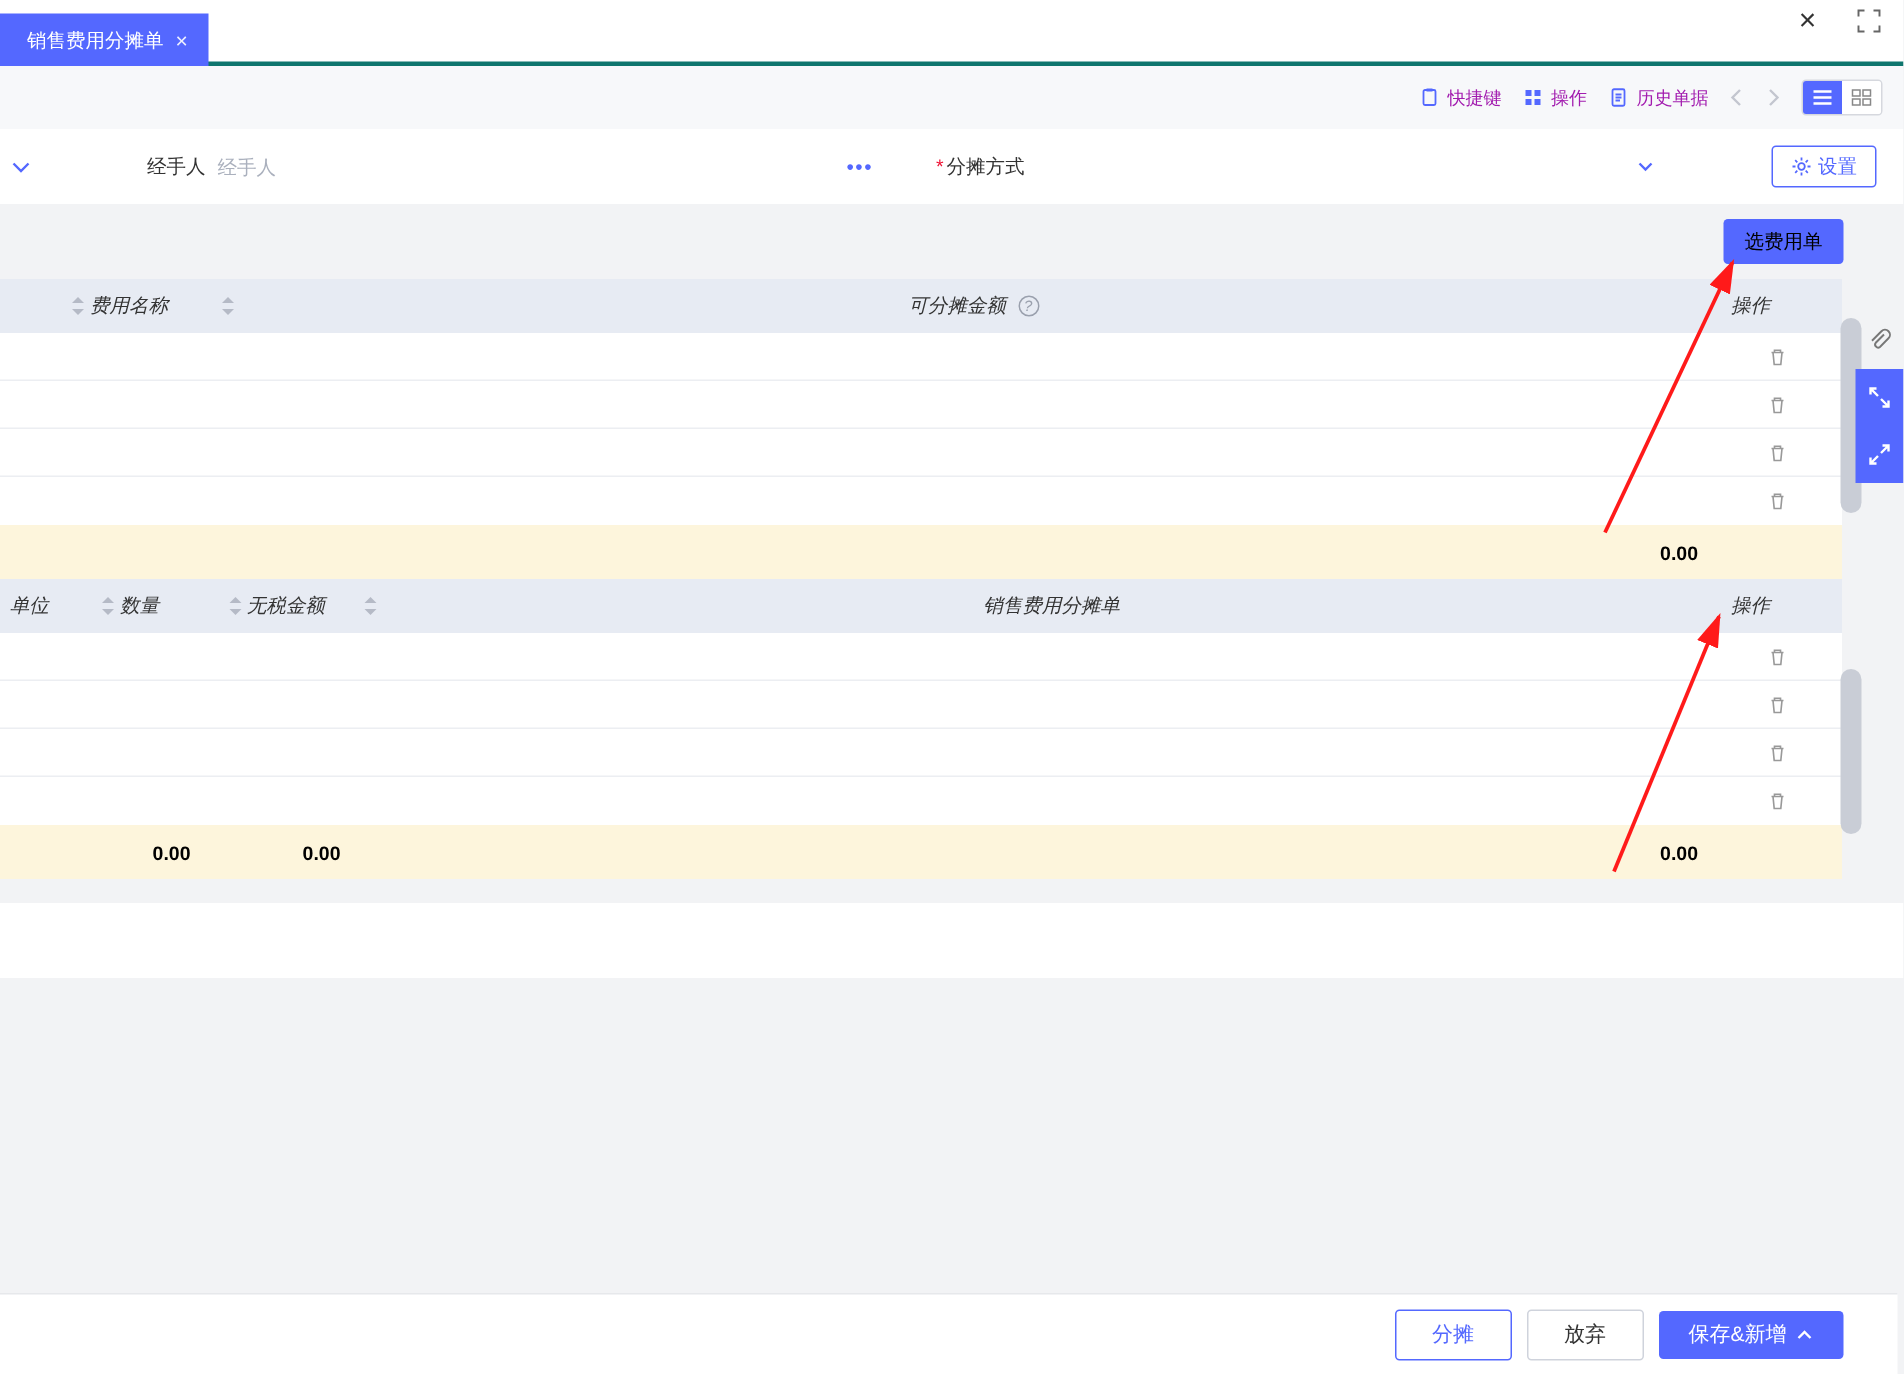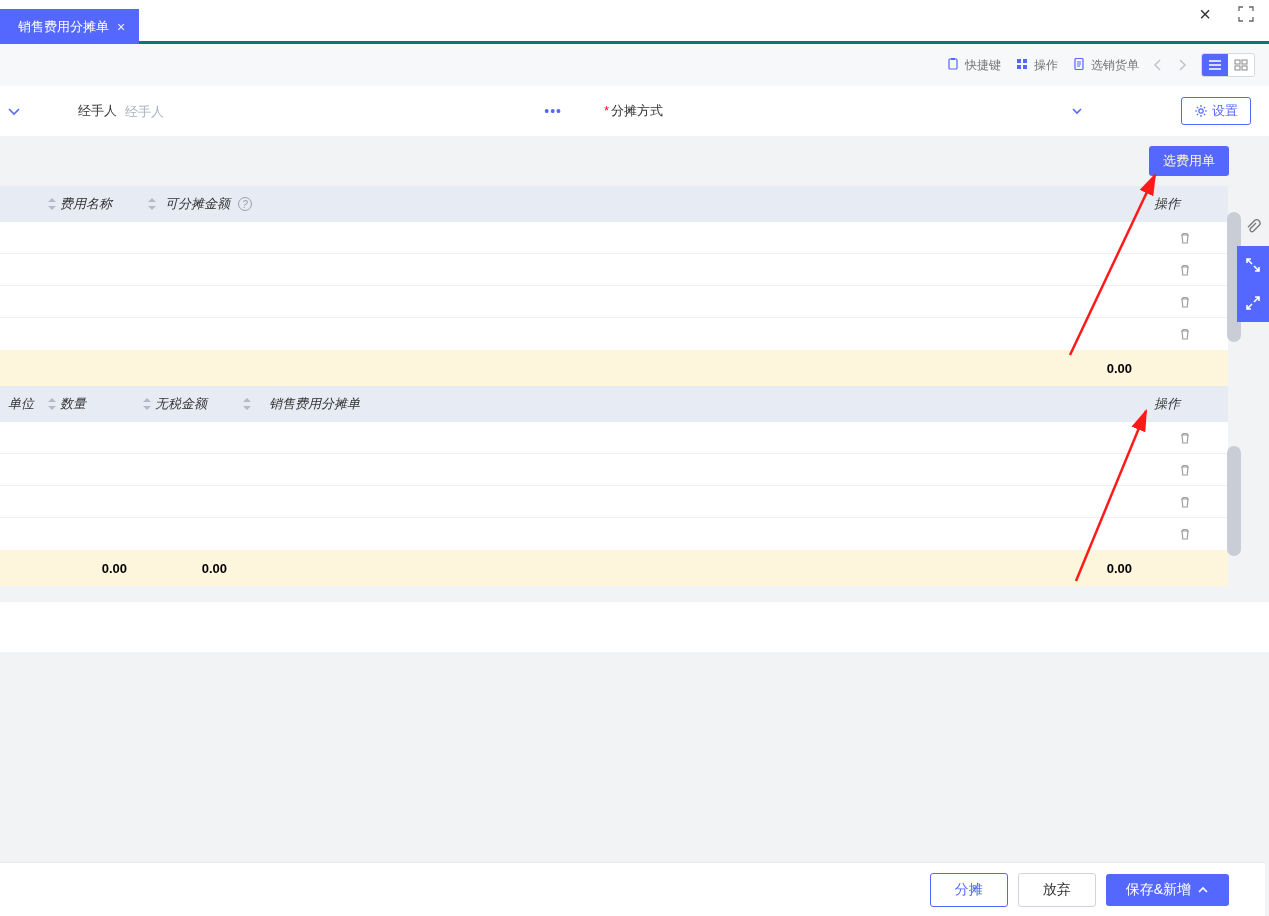--- a/index.html
+++ b/index.html
@@ -7,50 +7,50 @@
   
   .tabs { height: 44px; background: #fff; display: flex; align-items: flex-start; border-bottom: 3px solid #0f766e; position: relative; }
   .tab { height: 35px; margin-top: 9px; display: inline-flex; align-items: center; padding: 0 14px 0 18px; background: #5468ff; color: #fff; font-size: 13px; gap: 8px; }
   .tab .close { font-size: 14px; opacity: .9; cursor: pointer; }
   .tab-right { margin-left: auto; display: flex; align-items: center; gap: 18px; padding-right: 14px; }
   .tab-right .close-big { width: 28px; height: 28px; display: flex; align-items: center; justify-content: center; font-size: 20px; color: #333; cursor: pointer; }
   .tab-right .full { width: 18px; height: 18px; display: flex; align-items: center; justify-content: center; cursor: pointer; }
 
   
   .toolbar { height: 42px; background: #f7f8fa; display: flex; justify-content: flex-end; align-items: center; padding: 0 14px; gap: 14px; font-size: 13px; color: #333; }
-  .tb-link { display: inline-flex; gap: 5px; color: #737373; cursor: pointer; font-size: 12px; }
+  .tb-link { display: inline-flex; align-items: center; gap: 5px; color: #a21caf; cursor: pointer; font-size: 12px; }
   .tb-icon { color: #5468ff; }
   .arrow { color: #c3c6cf; cursor: pointer; }
   .view-toggle { display: flex; border: 1px solid #d6d8de; border-radius: 3px; overflow: hidden; }
   .vt-cell { width: 26px; height: 22px; display: flex; align-items: center; justify-content: center; cursor: pointer; }
   .vt-active { background: #5468ff; color: #fff; }
   .vt-inactive { background: #fff; color: #666; }
 
   
   .formrow { background: #fff; height: 50px; display: flex; align-items: center; padding: 0 18px 0 0; gap: 8px; position: relative; }
   .dropdown-ghost { position: absolute; left: 6px; top: 50%; transform: translateY(-50%); color: #5468ff; cursor: pointer; }
-  .field-group { display: flex; align-items: center; gap: 8px; margin-left: 78px; position: relative; width: 490px; }
+  .field-group { display: flex; align-items: center; gap: 8px; margin-left: 98px; position: relative; width: 490px; }
   .field-group.second { margin-left: 28px; width: 480px; }
   .field-label { font-size: 13px; color: #333; }
   .field-input { flex: 1; border: none; outline: none; font-size: 13px; color: #333; padding: 4px 0; }
   .field-input::placeholder { color: #aab0bd; }
   .field-dots { color: #5468ff; font-size: 14px; letter-spacing: 1px; cursor: pointer; padding: 0 6px; }
   .req { color: #e13; margin-right: 2px; }
   .field-caret { color: #5468ff; position: absolute; right: 0; cursor: pointer; }
   .settings-btn { border: 1px solid #5468ff; color: #5468ff; padding: 4px 12px; border-radius: 3px; font-size: 13px; background: #fff; display: inline-flex; align-items: center; gap: 4px; cursor: pointer; margin-left: auto; }
 
   
   .section { padding: 0 0 0 0; }
   .section-head { display: flex; justify-content: flex-end; padding: 10px 40px 10px 0; }
-  .primary-btn { background: #5468ff; color: #fef9c3; border: none; padding: 6px 14px; border-radius: 3px; font-size: 13px; cursor: pointer; }
+  .primary-btn { background: #5468ff; color: #000000; border: none; padding: 6px 14px; border-radius: 3px; font-size: 13px; cursor: pointer; }
 
   .table { background: #fff; width: 1228px; position: relative; }
   .thead { background: #e7ebf3; height: 36px; display: flex; align-items: center; font-size: 13px; color: #333; }
   .th { display: flex; align-items: center; gap: 4px; height: 100%; padding: 0 8px; border-right: 1px solid rgba(255,255,255,.0); overflow: hidden; white-space: nowrap; font-style: italic; }
-  .th-r { justify-content: flex-start; }
+  .th-r { justify-content: center; }
   .sort { width: 8px; height: 12px; display: inline-block; position: relative; }
   .sort::before { content: ""; position: absolute; left: 0; top: 0; width: 0; height: 0; border-left: 4px solid transparent; border-right: 4px solid transparent; border-bottom: 4px solid #b5bac6; }
   .sort::after { content: ""; position: absolute; left: 0; bottom: 0; width: 0; height: 0; border-left: 4px solid transparent; border-right: 4px solid transparent; border-top: 4px solid #b5bac6; }
   .tbody { background: #fff; }
   .tr { height: 32px; border-bottom: 1px solid #eceef2; display: flex; align-items: center; }
   .td { height: 100%; display: flex; align-items: center; padding: 0 8px; }
   .td-ops { width: 86px; justify-content: center; color: #888; cursor: pointer; }
   .totals { background: #fdf5dc; height: 36px; display: flex; align-items: center; font-weight: 600; font-size: 13px; }
 
   
@@ -117,21 +117,21 @@
     </span>
     <span>操作</span>
   </span>
   <span class="tb-link">
     <span class="tb-icon">
       <svg width="14" height="14" viewBox="0 0 14 14">
           <rect x="3" y="1.5" width="8" height="11" rx="1" fill="none" stroke="#5468ff" stroke-width="1.2"></rect>
           <path d="M5 5h4M5 7h4M5 9h3" stroke="#5468ff" stroke-width="1.2"></path>
         </svg>
     </span>
-    <span>选销货单</span>
+    <span>历史单据</span>
   </span>
   <span class="arrow">
     <svg width="10" height="14" viewBox="0 0 10 14">
         <path d="M7 2 L2 7 L7 12" stroke="#c3c6cf" stroke-width="1.6" fill="none"></path>
       </svg>
   </span>
   <span class="arrow">
     <svg width="10" height="14" viewBox="0 0 10 14">
         <path d="M3 2 L8 7 L3 12" stroke="#c3c6cf" stroke-width="1.6" fill="none"></path>
       </svg>

